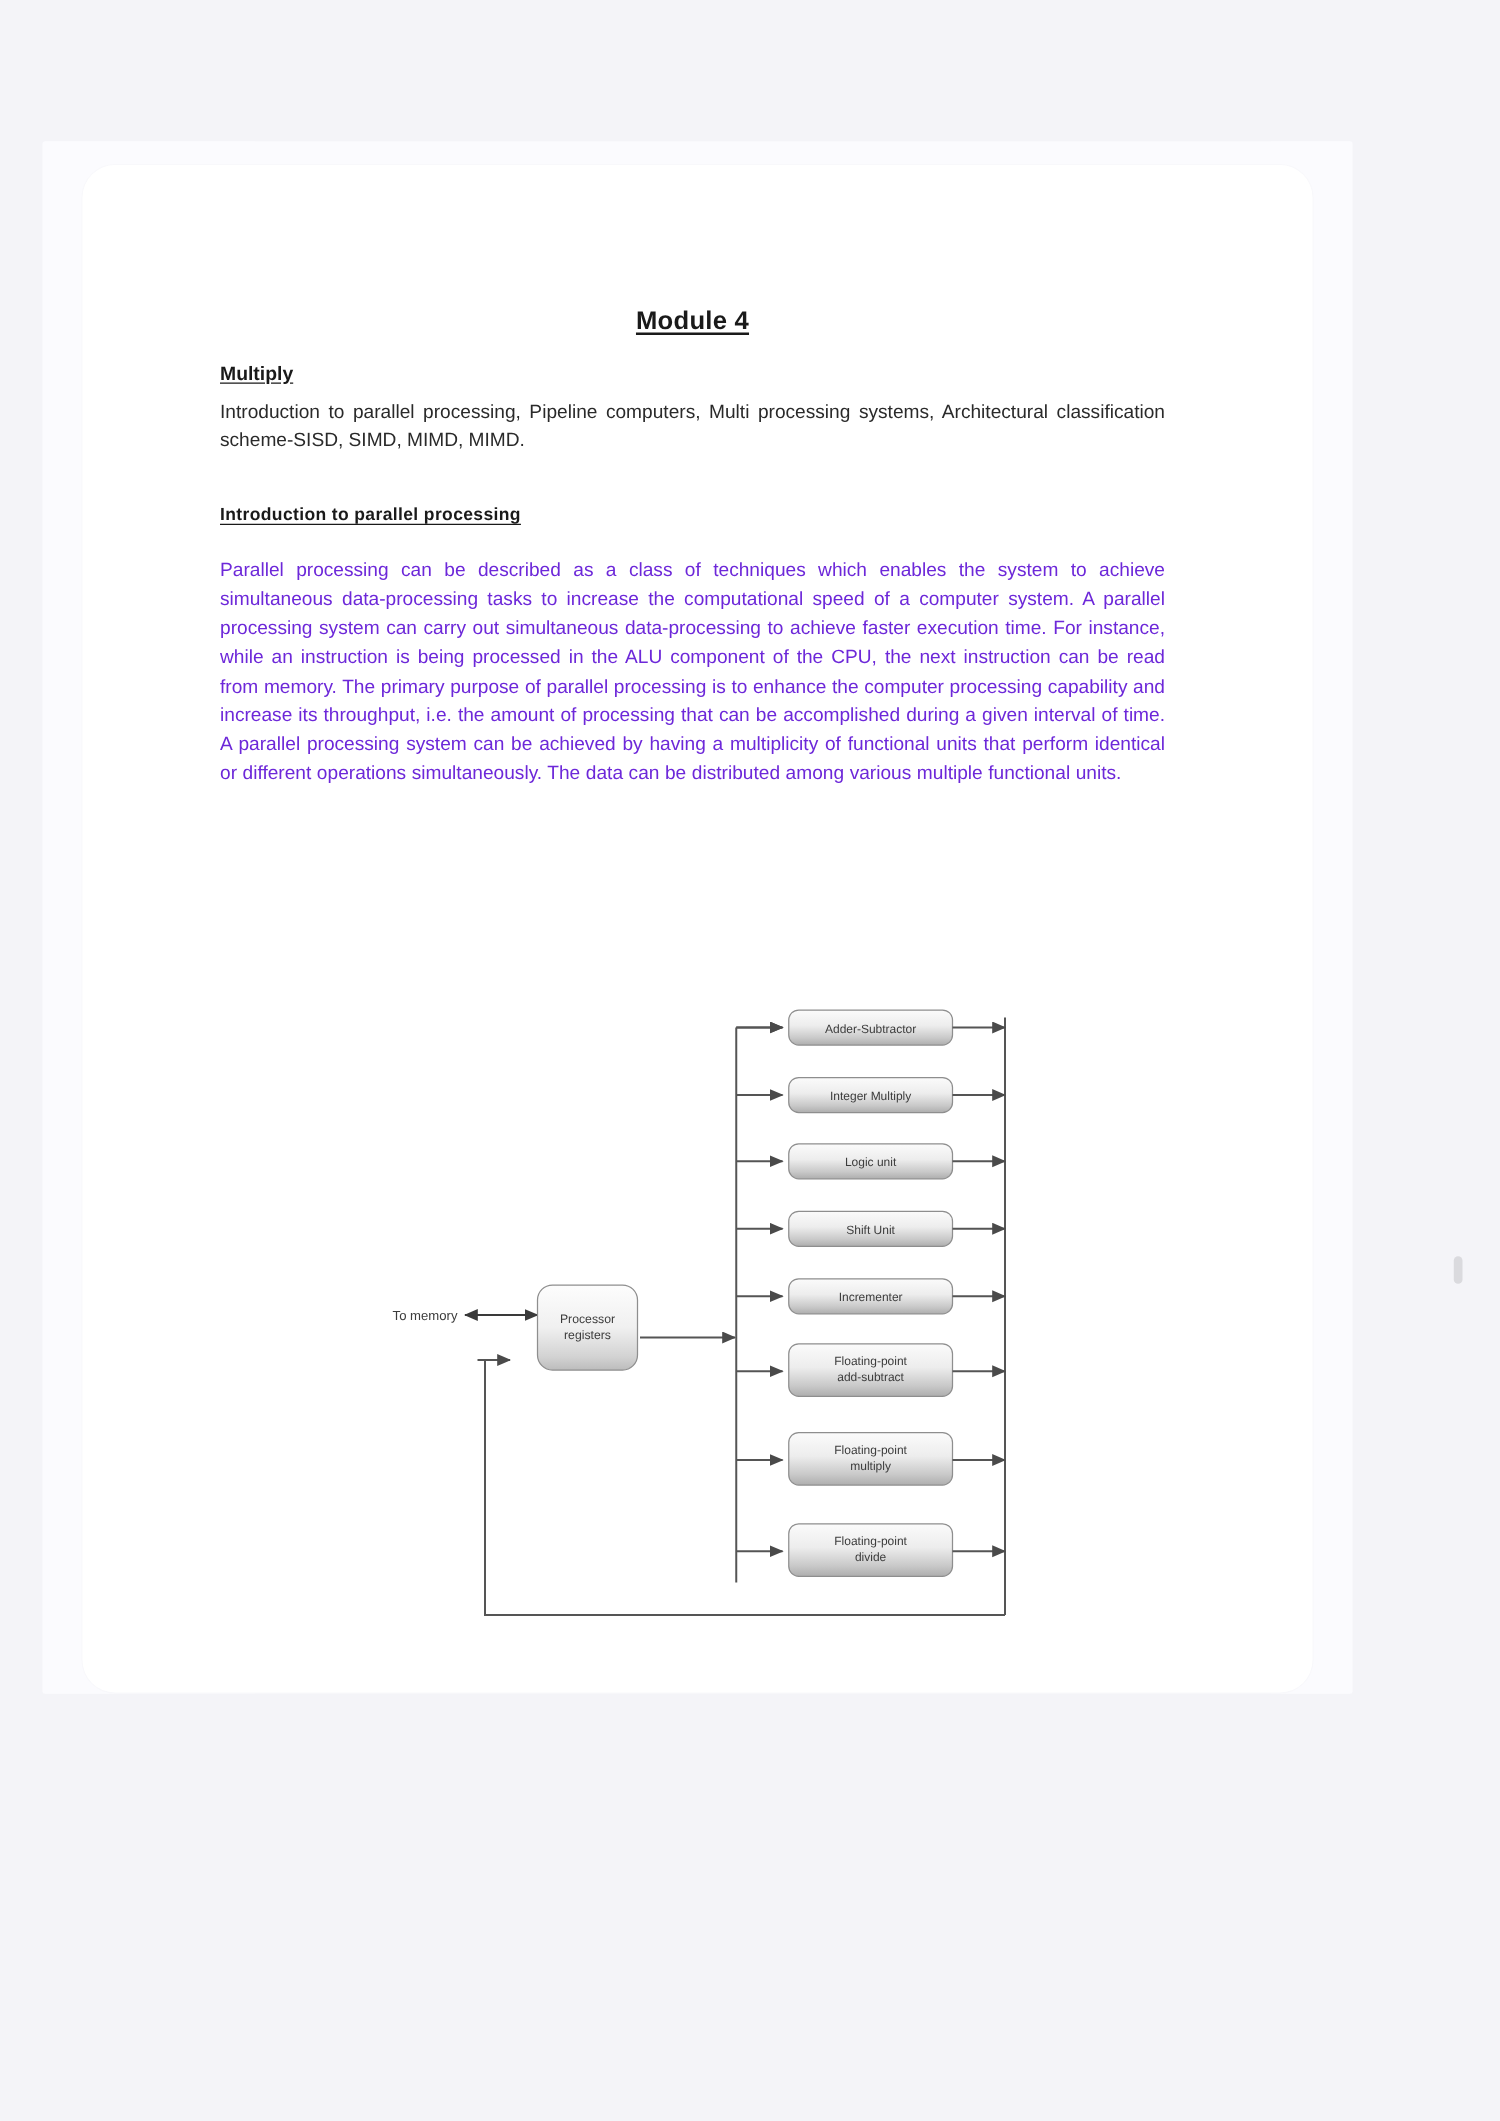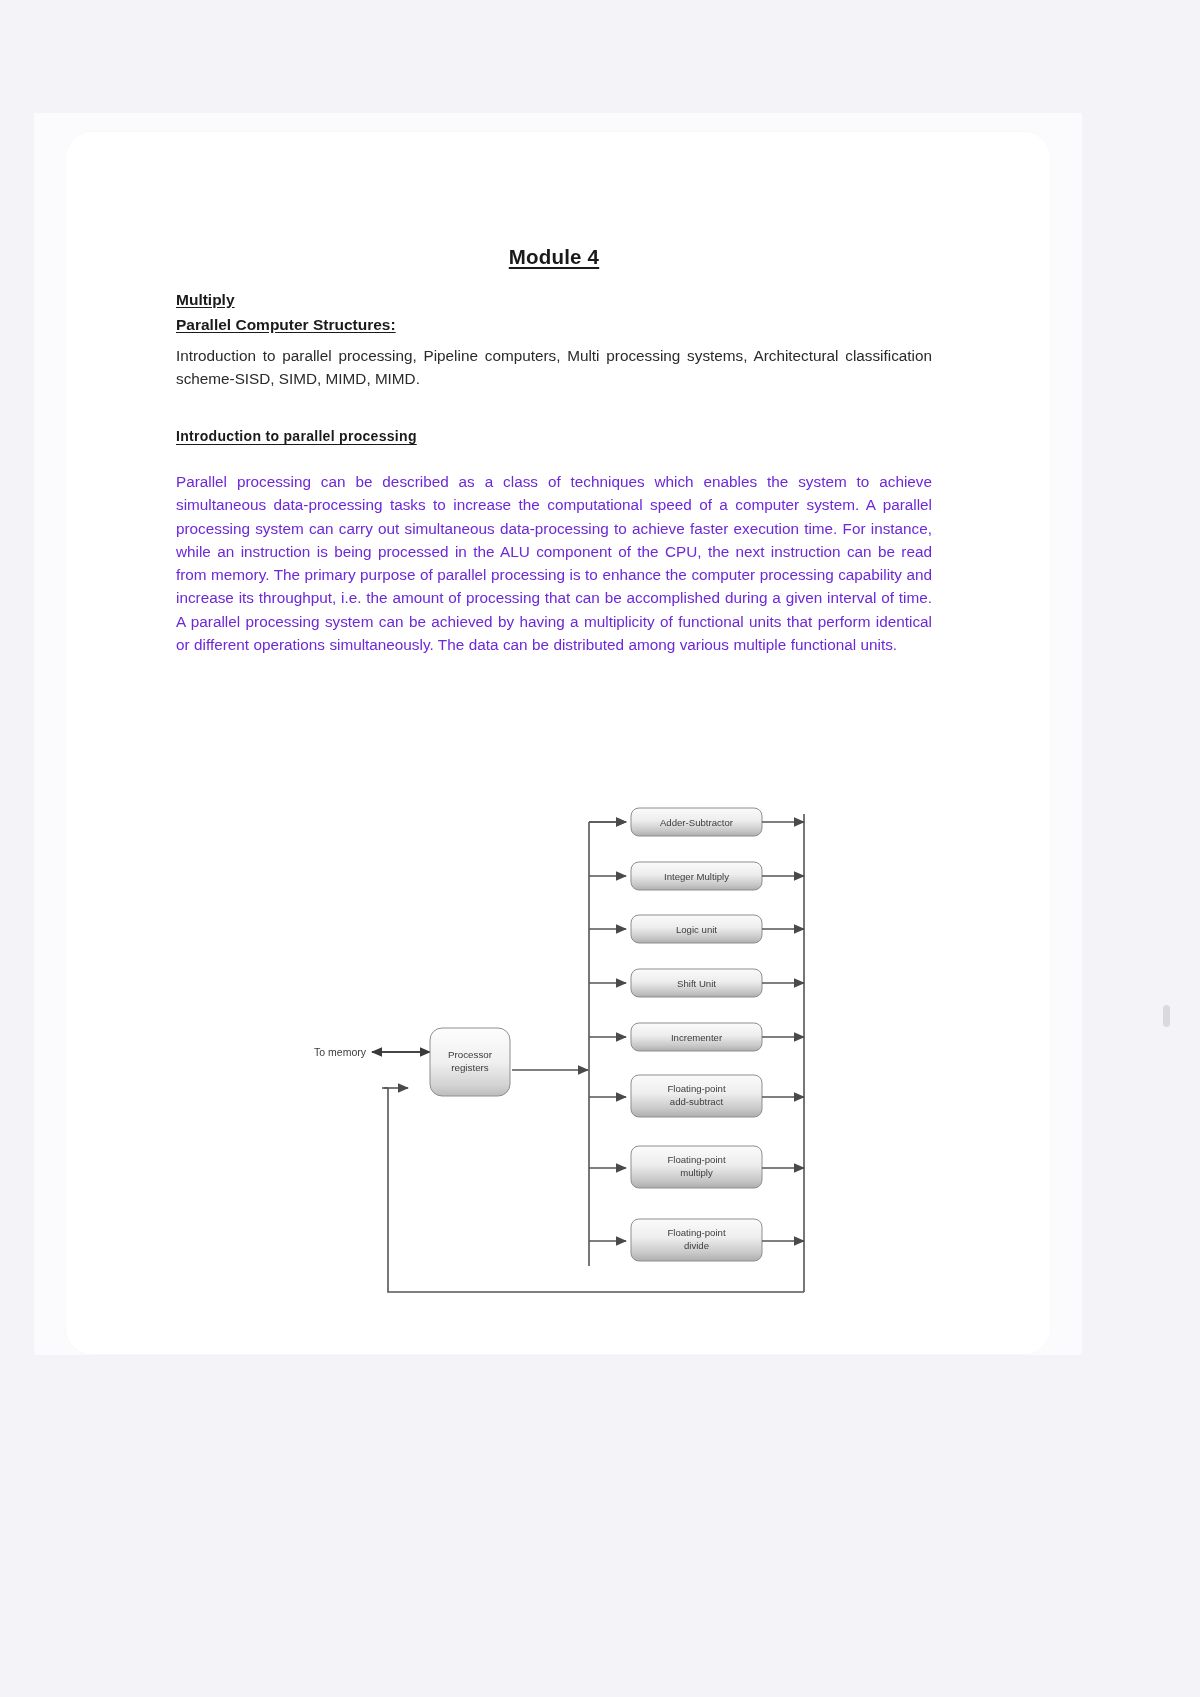--- a/index.html
+++ b/index.html
@@ -148,23 +148,20 @@
 <div id="scroll-thumb"></div>
 
 <div class="content">
 
   <h1 class="module-title"><span class="u">Module 4</span></h1>
 
   <div class="lbl-row">
     <span class="syllabus-label">Multiply</span>
   </div>
 
-  <div class="lbl-row">
-    <span class="syllabus-topic">Parallel Computer Structures:</span>
-  </div>
 
   <p class="syllabus-body">Introduction to parallel processing, Pipeline computers, Multi processing systems, Architectural classification scheme-SISD, SIMD, MIMD, MIMD.</p>
 
   <h2 class="section-title"><span class="u">Introduction to parallel processing</span></h2>
 
   <p class="body-text">Parallel processing can be described as a class of techniques which enables the system to achieve simultaneous data-processing tasks to increase the computational speed of a computer system. A parallel processing system can carry out simultaneous data-processing to achieve faster execution time. For instance, while an instruction is being processed in the ALU component of the CPU, the next instruction can be read from memory. The primary purpose of parallel processing is to enhance the computer processing capability and increase its throughput, i.e. the amount of processing that can be accomplished during a given interval of time. A parallel processing system can be achieved by having a multiplicity of functional units that perform identical or different operations simultaneously. The data can be distributed among various multiple functional units.</p>
 
 
 </div>
 

